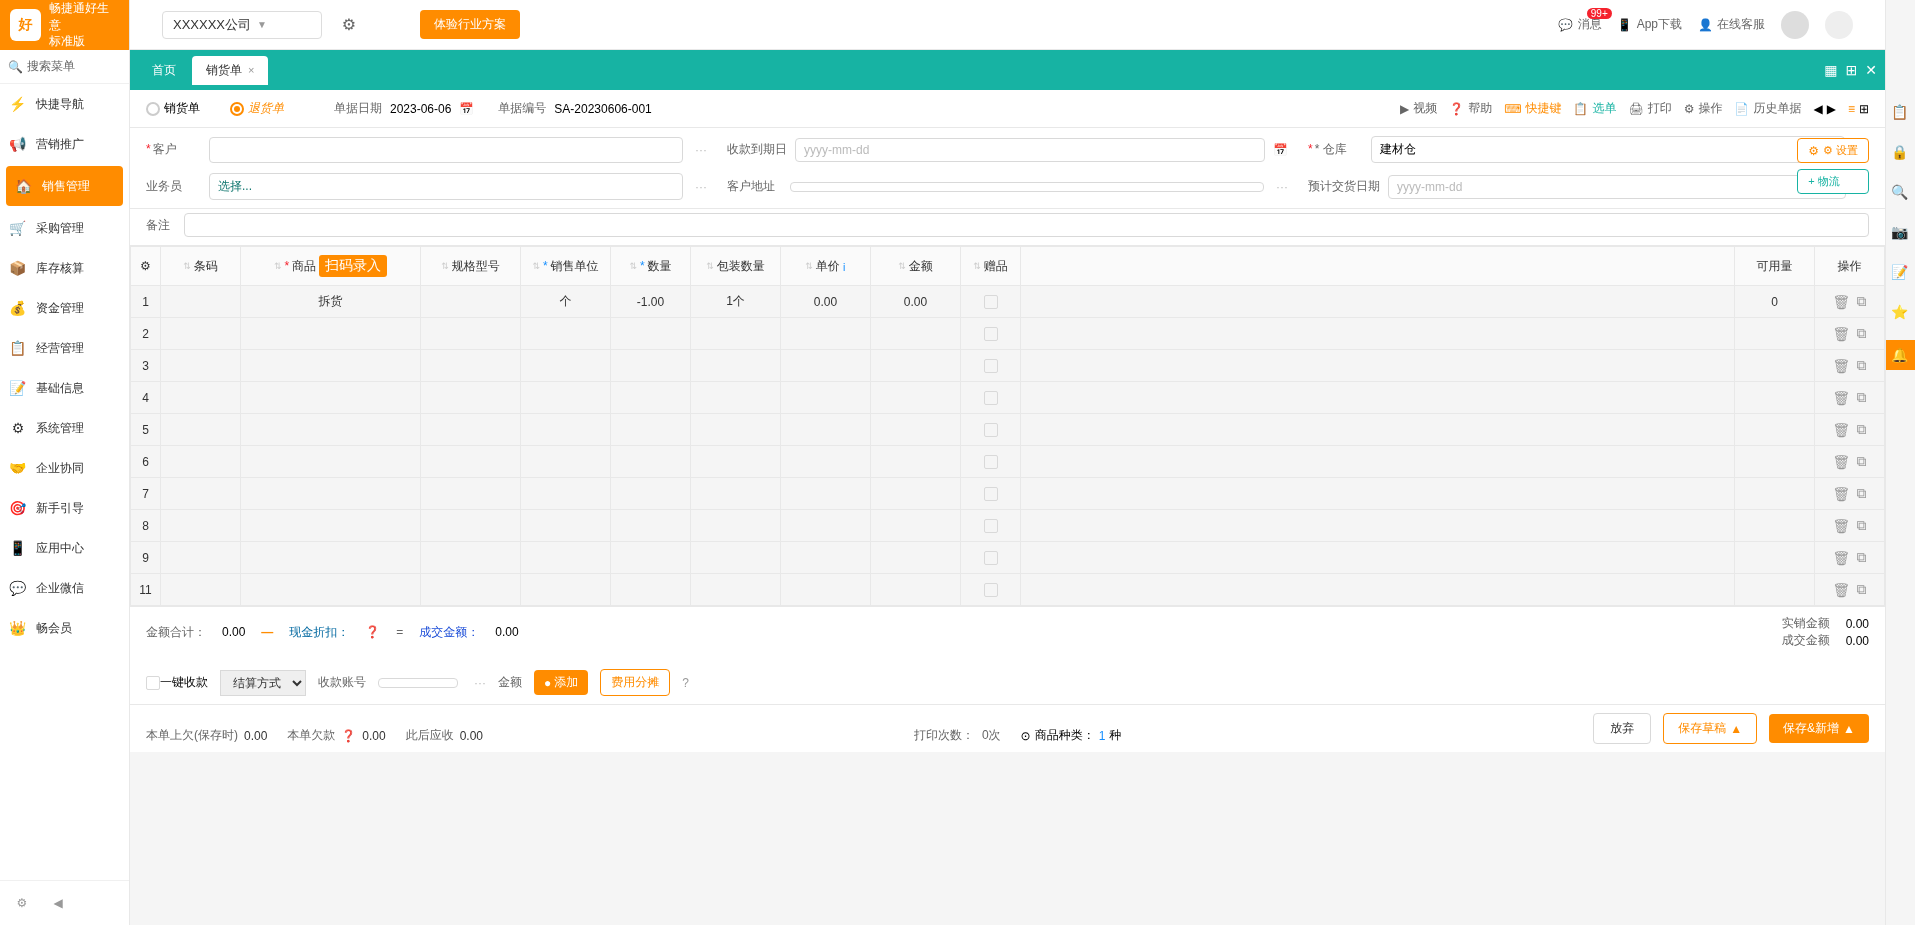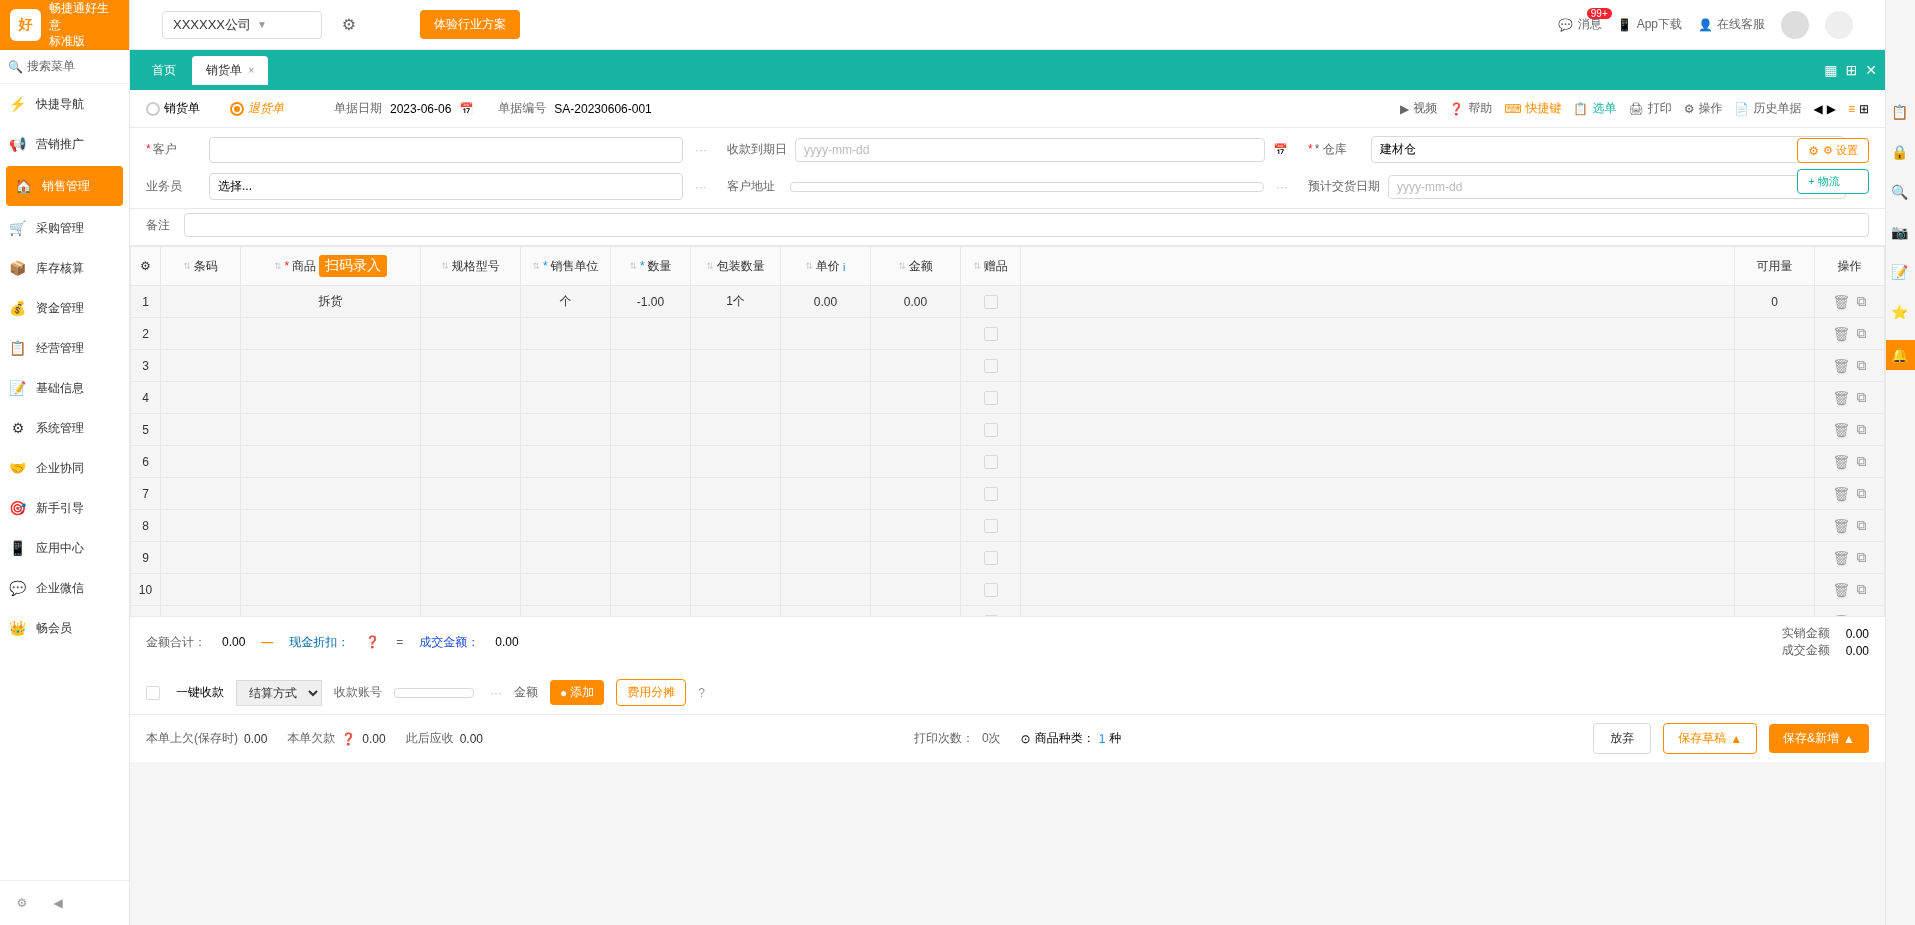--- a/index.html
+++ b/index.html
@@ -62,29 +62,29 @@
     .negative { color: #f5222d; }
     .scan-btn { background: #ff8c00; color: #fff; border: none; border-radius: 3px; padding: 2px 6px; font-size: 14px; cursor: pointer; }
     .action-icons { display: flex; align-items: center; justify-content: center; gap: 6px; }
     .action-icon { cursor: pointer; color: #999; font-size: 14px; }
     .th-with-icon { display: flex; align-items: center; justify-content: center; gap: 3px; }
     .info-icon { color: #1890ff; font-size: 11px; cursor: pointer; }
     .sort-icon { color: #ccc; font-size: 9px; cursor: pointer; }
     .footer-top { display: flex; align-items: center; gap: 16px; margin-bottom: 8px; }
     .minus-icon { color: #ff8c00; font-weight: bold; }
     .footer-bottom { display: flex; align-items: center; gap: 12px; }
-    .checkbox-item { display: flex; align-items: center; gap: 16px; cursor: pointer; }
+    .checkbox-item { display: flex; align-items: center; gap: 0; cursor: pointer; }
     .checkbox-square { width: 14px; height: 14px; border: 1px solid #d9d9d9; border-radius: 2px; }
     .select-input { border: 1px solid #d9d9d9; border-radius: 0; padding: 4px 8px; color: #333; min-width: 80px; }
     .add-btn { background: #ff8c00; color: #fff; border: none; border-radius: 4px; padding: 4px 10px; cursor: pointer; display: flex; align-items: center; gap: 3px; }
     .expense-btn { border: 1px solid #ff8c00; color: #ff8c00; background: #fff; border-radius: 4px; padding: 4px 10px; cursor: pointer; }
     .question-icon { color: #999; cursor: pointer; }
 
     
-    .status-bar { background: #fff; padding: 8px 16px; border-top: 1px solid #e8e8e8; display: flex; align-items: center; gap: 20px; }
+    .status-bar { background: #fff; padding: 8px 16px; border-top: 1px solid #e8e8e8; display: flex; align-items: flex-end; gap: 20px; }
     .status-item { display: flex; align-items: center; gap: 6px; color: #666; }
     .status-value { color: #333; }
     .print-info { margin-left: auto; display: flex; align-items: center; gap: 8px; color: #666; }
     .product-type-btn { color: #1890ff; cursor: pointer; }
 
     
     .bottom-actions { display: flex; align-items: center; gap: 12px; margin-left: auto; }
     .discard-btn { border: 1px solid #d9d9d9; background: #fff; color: #333; border-radius: 4px; padding: 6px 16px; cursor: pointer; margin-left: 41px; }
     .save-draft-btn { border: 1px solid #ff8c00; background: #fff; color: #ff8c00; border-radius: 4px; padding: 6px 14px; cursor: pointer; display: flex; align-items: center; gap: 4px; }
     .save-new-btn { background: #ff8c00; color: #fff; border: none; border-radius: 4px; padding: 6px 14px; cursor: pointer; display: flex; align-items: center; gap: 4px; }
@@ -289,21 +289,21 @@
           <span style="color:#bbb; cursor:pointer;">📅</span>
         </div>
         <div class="field-row">
           <span class="field-label required" style="padding-left:0;">* <span>仓库</span></span>
           <div style="flex:1; border:1px solid #d9d9d9; border-radius:4px; padding:4px 8px; min-width:150px;">建材仓</div>
           <span class="field-dots">···</span>
         </div>
 
         <div class="field-row">
           <span class="field-label">业务员</span>
-          <div style="flex:1; border:1px solid #d9d9d9; border-radius:4px; padding:4px 8px; min-width:180px; color:#000000;">选择...</div>
+          <div style="flex:1; border:1px solid #d9d9d9; border-radius:4px; padding:4px 8px; min-width:180px; color:#0f766e;">选择...</div>
           <span class="field-dots">···</span>
         </div>
         <div class="field-row">
           <span class="field-label">客户地址</span>
           <div style="flex:1; border:1px solid #d9d9d9; border-radius:4px; padding:4px 8px; min-width:150px;"></div>
           <span class="field-dots">···</span>
         </div>
         <div class="field-row">
           <span class="field-label">预计交货日期</span>
           <div style="flex:1; border:1px solid #d9d9d9; border-radius:4px; padding:4px 8px; min-width:150px; color:#bbb;">yyyy-mm-dd</div>
@@ -590,44 +590,20 @@
       <td></td>
       <td>
         <div class="action-icons">
           <span class="action-icon">🗑</span>
           <span class="action-icon">⧉</span>
         </div>
       </td>
     </tr>
             <tr>
       <td class="row-num">9</td>
-      <td></td>
-      <td></td>
-      <td></td>
-      <td></td>
-      <td></td>
-      <td></td>
-      <td></td>
-      <td></td>
-      <td>
-                <div class="checkbox-cell">
-                  <div class="checkbox-square" style="width:14px;height:14px;border:1px solid #d9d9d9;border-radius:2px;"></div>
-                </div>
-              </td>
-      <td></td>
-      <td></td>
-      <td>
-        <div class="action-icons">
-          <span class="action-icon">🗑</span>
-          <span class="action-icon">⧉</span>
-        </div>
-      </td>
-    </tr>
-            <tr>
-      <td class="row-num">10</td>
       <td></td>
       <td></td>
       <td></td>
       <td></td>
       <td></td>
       <td></td>
       <td></td>
       <td></td>
       <td>
                 <div class="checkbox-cell">

